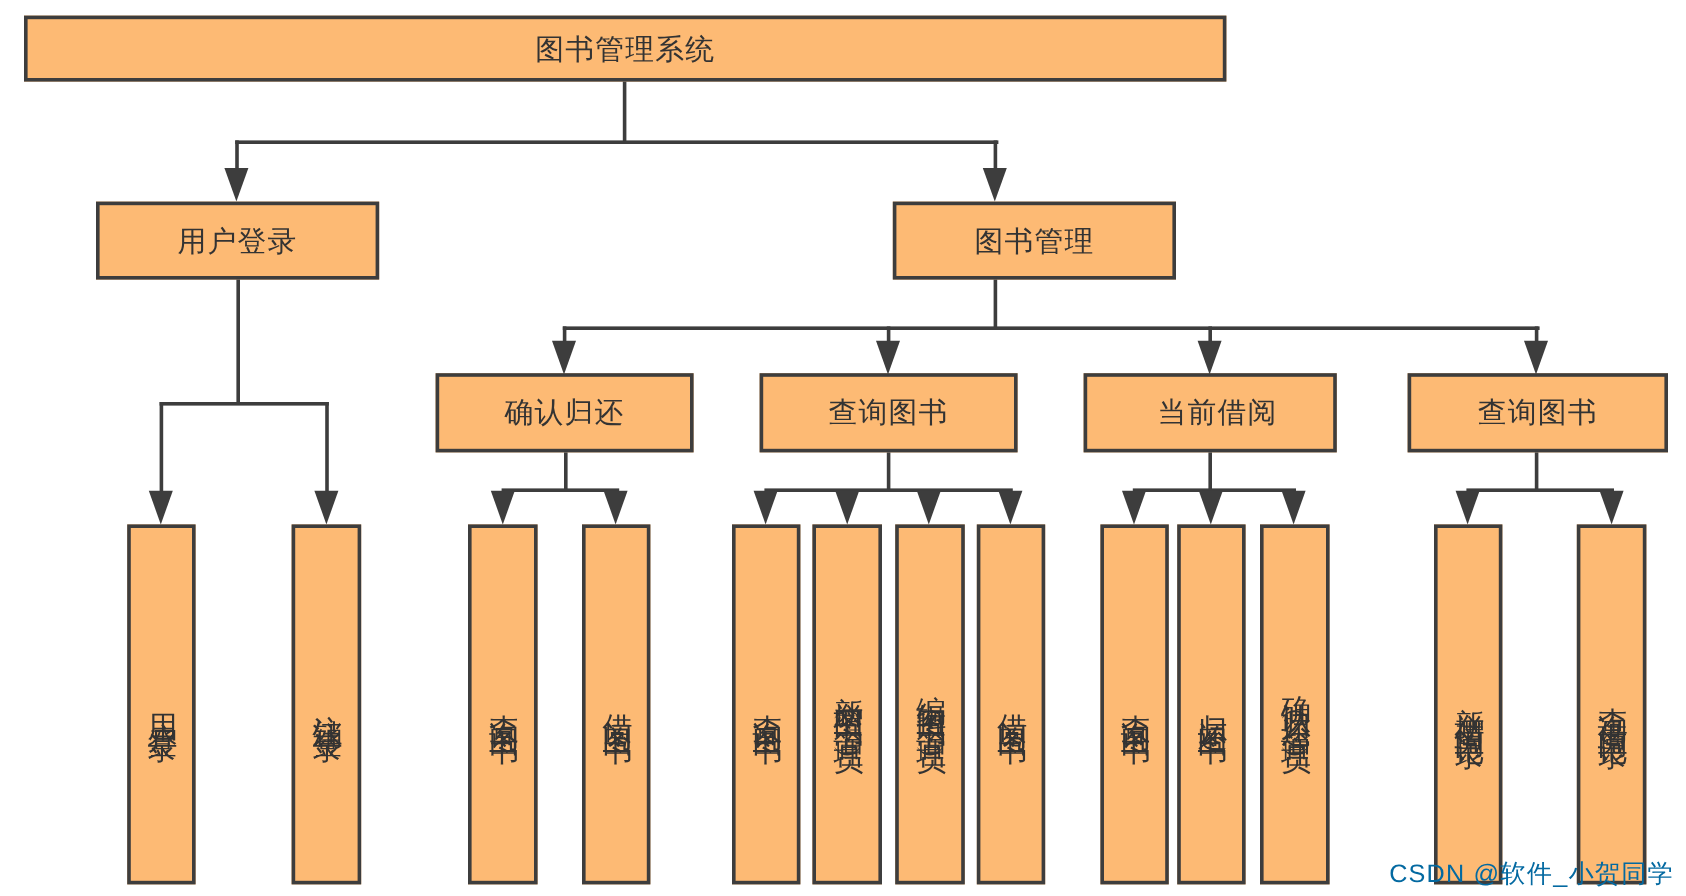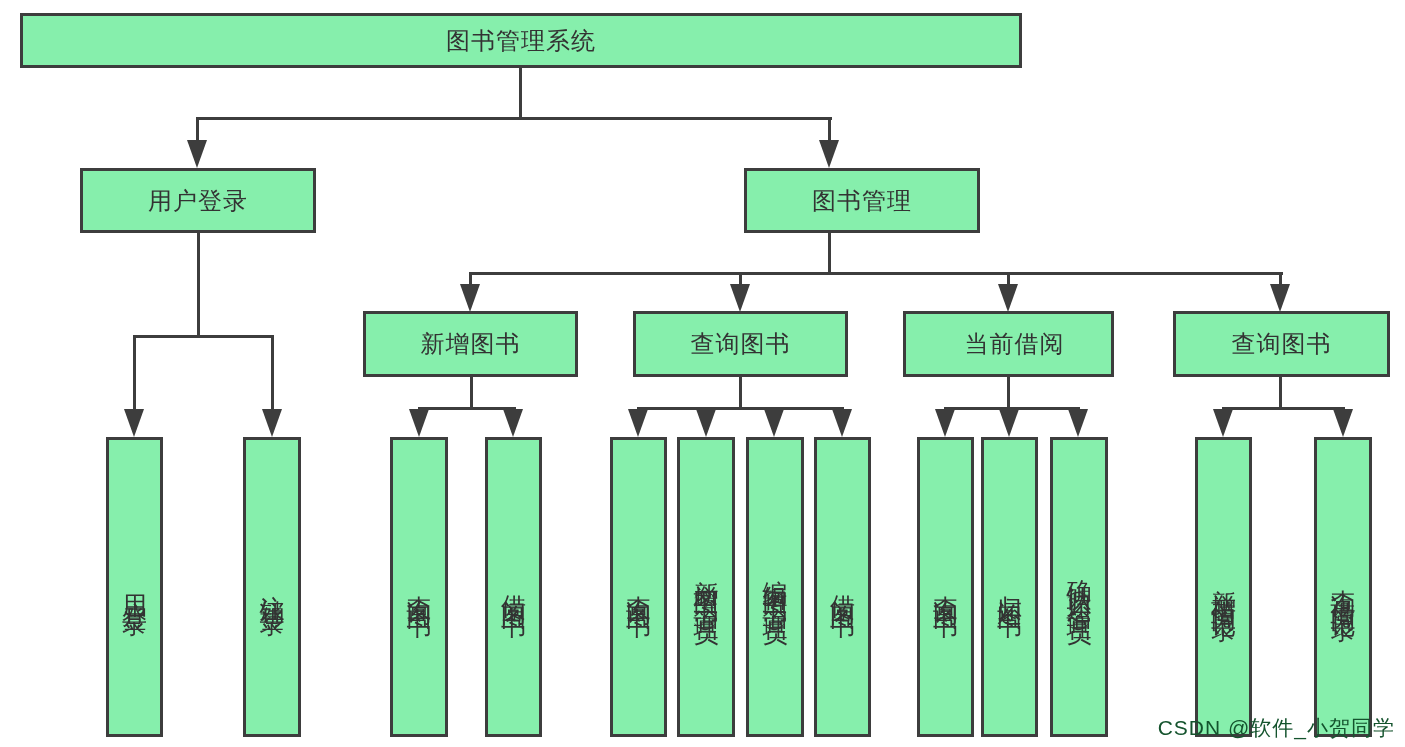--- a/index.html
+++ b/index.html
@@ -2,21 +2,21 @@
 <html><head>
 <meta charset="utf-8">
 <style>
   html,body{margin:0;padding:0;background:#fff;}
   .stage{
     position:relative;width:1405px;height:747px;background:#fff;overflow:hidden;
     font-family:"Liberation Sans","DejaVu Sans",sans-serif;color:#333;
   }
   
   .node,.leaf{
-    position:absolute;box-sizing:border-box;background:#86efac;
+    position:absolute;box-sizing:border-box;background:#fdba74;
     border:3px solid #3d3d3d;display:flex;align-items:center;justify-content:center;
   }
   .node .lbl{font-size:24px;letter-spacing:1px;white-space:nowrap;}
   .leaf .lbl{
     writing-mode:vertical-rl;text-orientation:mixed;
     font-size:25px;line-height:1;letter-spacing:6px;white-space:nowrap;
   }
   
   .hline,.vline{position:absolute;background:#3d3d3d;}
   .hline{height:3px;}
@@ -85,40 +85,40 @@
   #c-cb-h{left:944px;top:407px;width:136px;}
   #a-cb1{left:935px;top:409px;}
   #a-cb2{left:999px;top:409px;}
   #a-cb3{left:1068px;top:409px;}
   #c-br-stub{left:1279px;top:377px;height:33px;}
   #c-br-h{left:1222px;top:407px;width:123px;}
   #a-br1{left:1213px;top:409px;}
   #a-br2{left:1333px;top:409px;}
   
   .watermark{
-    position:absolute;right:10px;top:714px;font-size:21px;color:#14532d;
+    position:absolute;right:10px;top:714px;font-size:21px;color:#0369a1;
     letter-spacing:1px;white-space:nowrap;
   }
 </style>
 </head>
 <body>
 
 <div class="stage">
 
   <div class="node" id="b-root">
     <span class="lbl">图书管理系统</span>
   </div>
   <div class="node" id="b-user-login">
     <span class="lbl">用户登录</span>
   </div>
   <div class="node" id="b-book-mgmt">
     <span class="lbl">图书管理</span>
   </div>
   <div class="node" id="b-new-book">
-    <span class="lbl">新增图书</span>
+    <span class="lbl">确认归还</span>
   </div>
   <div class="node" id="b-book-borrow">
     <span class="lbl">查询图书</span>
   </div>
   <div class="node" id="b-current-borrow">
     <span class="lbl">当前借阅</span>
   </div>
   <div class="node" id="b-borrow-record">
     <span class="lbl">查询图书</span>
   </div>

